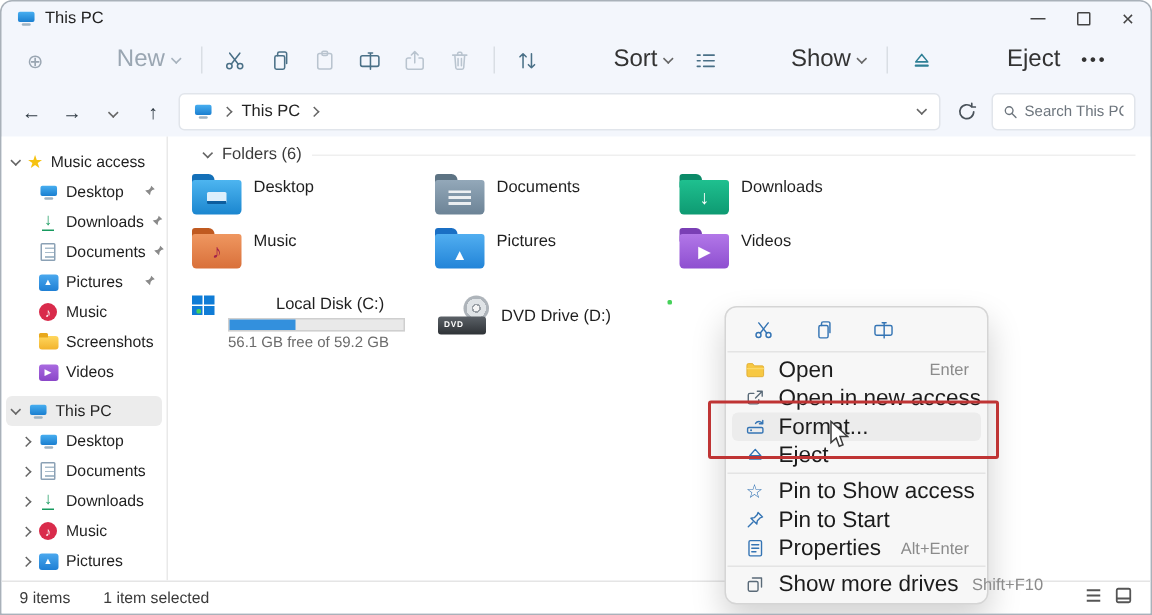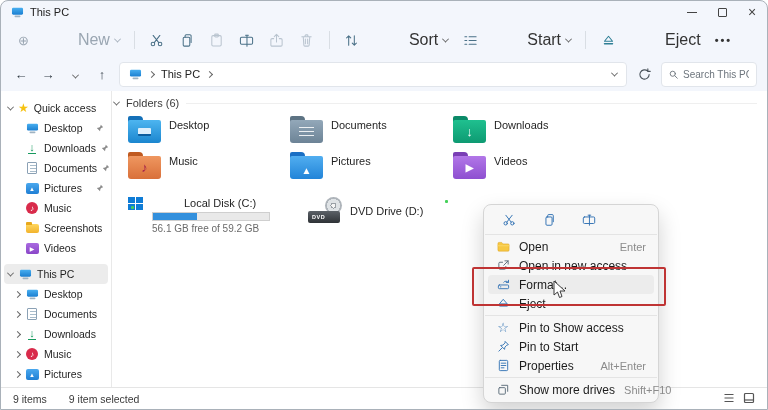--- a/index.html
+++ b/index.html
@@ -113,21 +113,21 @@
 
   
   .ctxmenu { position:absolute; left:482px; top:203px; width:176px; background:#f7f7f7;
              border:1px solid #d5d5d5; border-radius:8px; box-shadow:0 10px 22px rgba(0,0,0,.18);
              padding:3px 0; z-index:5; }
   .iconrow { height:24px; display:flex; align-items:center; gap:24px; padding:0 17px; }
   .iconrow .icn svg { stroke:#3474b4; }
   .mdiv { height:1px; background:#e4e4e4; margin:2px 1px; }
   .mi-row { height:19px; display:flex; align-items:center; gap:9px; padding:0 8px; margin:0 4px; border-radius:4px; }
   .mi-row.hl { background:#ececec; }
-  .mi-row .mlabel { font-size:12px; color:#1c1c1c; white-space:nowrap; }
+  .mi-row .mlabel { font-size:15px; color:#1c1c1c; white-space:nowrap; }
   .mi-row .sc { margin-left:auto; font-size:11px; color:#8b8b8b; white-space:nowrap; }
   .micn { width:14px; height:14px; display:flex; align-items:center; justify-content:center; flex:none; }
   .micn svg { stroke:#3474b4; fill:none; stroke-width:1; stroke-linecap:round; stroke-linejoin:round; }
   .micn.gray svg { stroke:#5a6a78; }
   .star-outline { color:#3474b4; font-size:13px; line-height:1; }
 
   
   .usb-tile { position:absolute; left:329px; top:112px; z-index:1; }
   .usb-tile .drive-body { width:42px; height:15px; }
 
@@ -224,21 +224,21 @@
         </span>
       <span class="cap">Sort</span>
       <span class="chev down"></span>
     </div>
     <div class="tbtn">
       <span class="icn">
           <svg width="15" height="15" viewBox="0 0 16 16">
             <path d="M2 4 h2 M6.5 4 H14 M2 8 h2 M6.5 8 H14 M2 12 h2 M6.5 12 H14"></path>
           </svg>
         </span>
-      <span class="cap">Start</span>
+      <span class="cap">Show</span>
       <span class="chev down"></span>
     </div>
     <span class="sep"></span>
     <div class="tbtn">
       <span class="icn">
           <svg width="15" height="15" viewBox="0 0 16 16">
             <path d="M8 3.5 L12.3 8.8 H3.7 Z" stroke="#2e7f95"></path>
             <path d="M3.7 11.5 h8.6" stroke="#2e7f95" stroke-width="1.5"></path>
           </svg>
         </span>
@@ -277,21 +277,21 @@
       <input type="text" placeholder="Search This PC" style="">
     </div>
   </div>
 
   <div class="bodyrow">
 
     <div class="sidebar">
       <div class="srow">
         <span class="chev down"></span>
         <span class="star-glyph">★</span>
-        <span class="lbl">Quick access</span>
+        <span class="lbl">Music access</span>
       </div>
       <div class="srow ind">
         <span class="mi">
             <span class="scr tiny">
               <span class="s1"></span>
               <span class="s2"></span>
             </span>
           </span>
         <span class="lbl">Desktop</span>
         <span class="pin"><svg width="8" height="8" viewBox="0 0 10 10">
@@ -396,21 +396,21 @@
       </div>
       <div class="srow child">
         
         
         
       </div>
     </div>
 
     <div class="main">
 
-      <div class="sechdr" style="top:6px; left:2px;text-align:right;">
+      <div class="sechdr" style="top:6px; left:24px;text-align:right;">
         <span class="chev down"></span>
         <span>Folders (6)</span>
         <span class="rule"></span>
       </div>
 
       <div class="tile" style="left:16px; top:25px;">
         <span class="fold" style="--tb:#1470b8; --f1:#4db5f0; --f2:#1b86cf;">
             <span class="tab"></span>
             <span class="fr"></span>
             <span class="gl">
@@ -476,40 +476,40 @@
         </span>
         <span class="diskinfo">
           <span class="dname">Local Disk (C:)</span>
           <span class="pbar">
               <span class="pfill" style="width: 38%;"></span>
             </span>
           <span class="freetext">56.1 GB free of 59.2 GB</span>
         </span>
       </div>
 
-      <div class="tile" style="left:196px; top:106px;">
+      <div class="tile" style="left:180px; top:106px;">
         <span style="flex:none; position:relative; width:34px; height:26px;">
           <span class="disc" style="top:0; right:0;"></span>
           <span class="drive-body" style="position:absolute; bottom:0; left:0; width:32px;">
             <span class="dvd-badge">DVD</span>
           </span>
         </span>
         <span class="flabel" style="margin-top:8px;">DVD Drive (D:)</span>
       </div>
 
     </div>
   </div>
 
   <div class="usb-tile" style="position:absolute; left:441px; top:205px;">
     <span class="drive-body"><span class="led"></span></span>
   </div>
 
   <div class="statusbar">
     <span>9 items</span>
-    <span>9 item selected</span>
+    <span>1 item selected</span>
     <span class="sb-icons">
       <span><svg width="12" height="12" viewBox="0 0 12 12">
             <path d="M1.5 2.5 h9 M1.5 6 h9 M1.5 9.5 h9"></path>
           </svg></span>
       <span><svg width="12" height="12" viewBox="0 0 12 12">
             <rect x="1.5" y="1.5" width="9" height="9" rx="1"></rect>
             <path d="M1.5 8 h9"></path>
           </svg></span>
     </span>
   </div>

